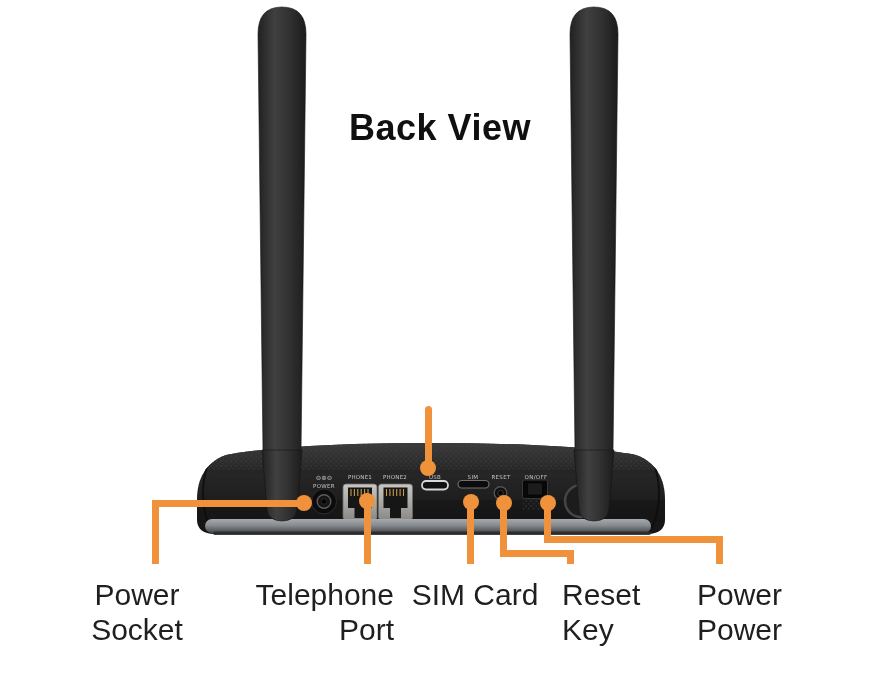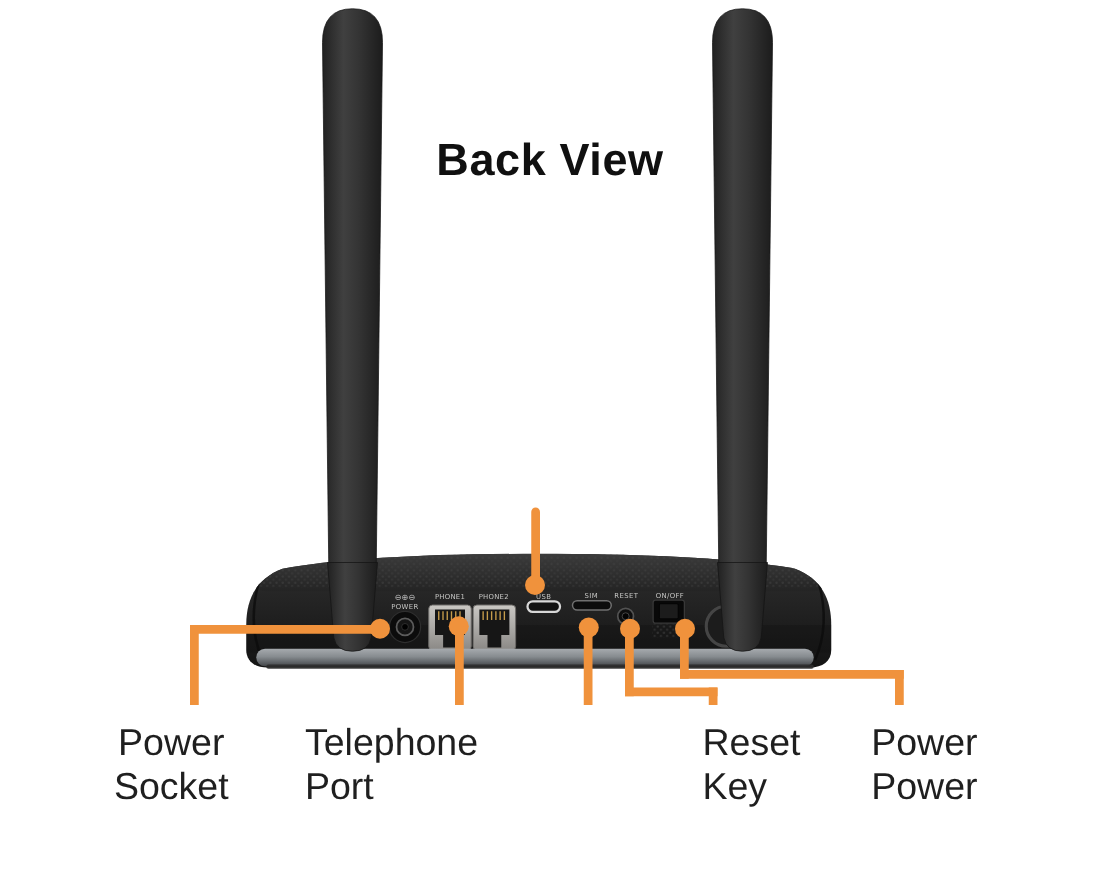--- a/index.html
+++ b/index.html
@@ -11,21 +11,21 @@
   .callout-label{
     position:absolute;color:#1f1f1f;font-size:30px;line-height:35px;
     font-family:"Liberation Sans", sans-serif;
   }
   .diagram-title{
     position:absolute;left:290px;top:95px;width:300px;text-align:center;
     font-size:36px;font-weight:700;color:#101010;letter-spacing:.5px;margin-top:12px;
   }
   .oline{position:absolute;background:var(--accent);}
   .odot{position:absolute;width:16px;height:16px;border-radius:50%;background:var(--accent);}
-  .align-c{text-align:center}.align-r{text-align:left}.align-l{text-align:left}
+  .align-c{text-align:center}.align-r{text-align:right}.align-l{text-align:left}
 </style>
 </head>
 <body>
 
 <div class="stage" style="--accent:#F0923C">
 
   <svg width="884" height="700" viewBox="0 0 884 700">
     <defs>
       <linearGradient id="gBody" x1="0" y1="0" x2="0" y2="1">
         <stop offset="0" stop-color="#343434"></stop>
@@ -175,20 +175,21 @@
     <div>Power</div>
     <div>Socket</div>
   </div>
 
   <div class="callout-label align-r" style="left:244px;top:577px;width:150px">
     <div>Telephone</div>
     <div>Port</div>
   </div>
 
   <div class="callout-label align-c" style="left:400px;top:577px;width:150px">
+    <div>SIM Card</div>
   </div>
 
   <div class="callout-label align-l" style="left:562px;top:577px;width:150px">
     <div>Reset</div>
     <div>Key</div>
   </div>
 
   <div class="callout-label align-l" style="left:697px;top:577px;width:160px">
     <div>Power</div>
     <div>Power</div>

